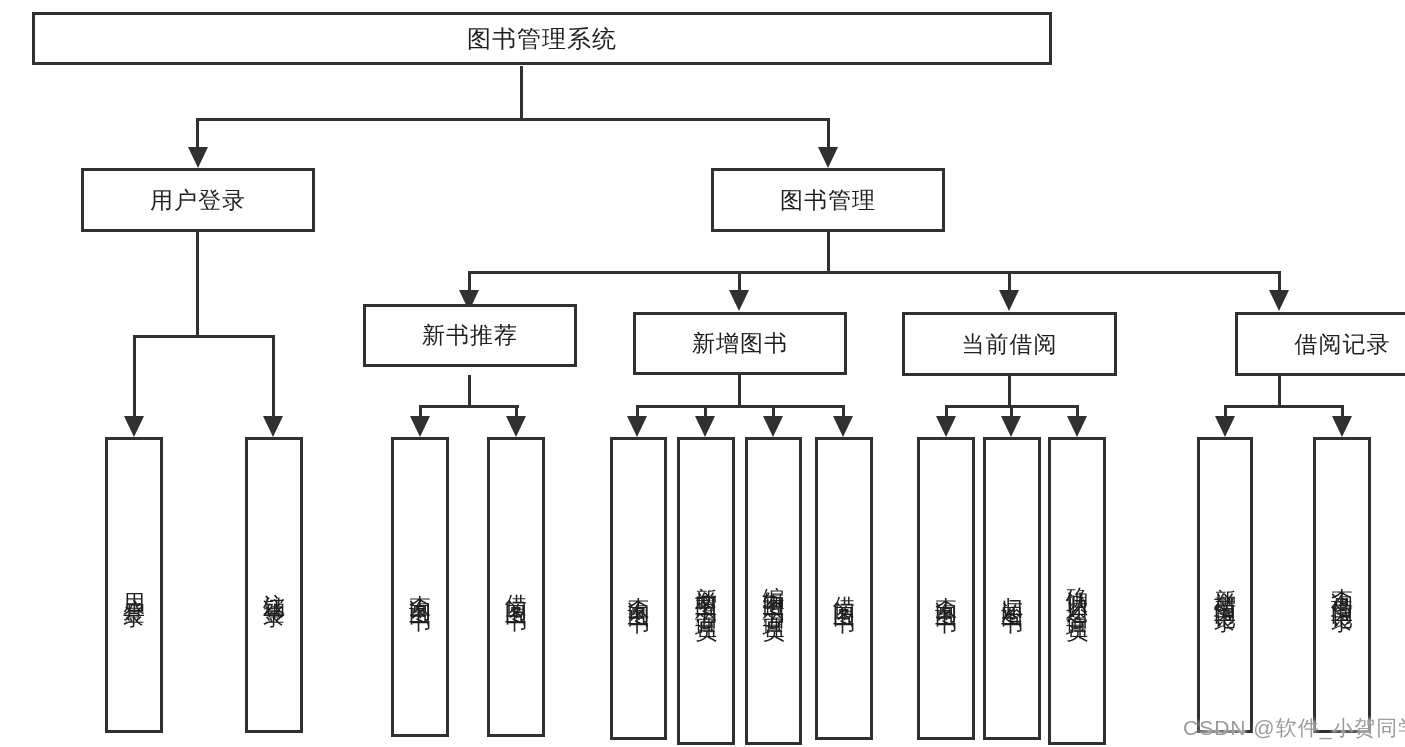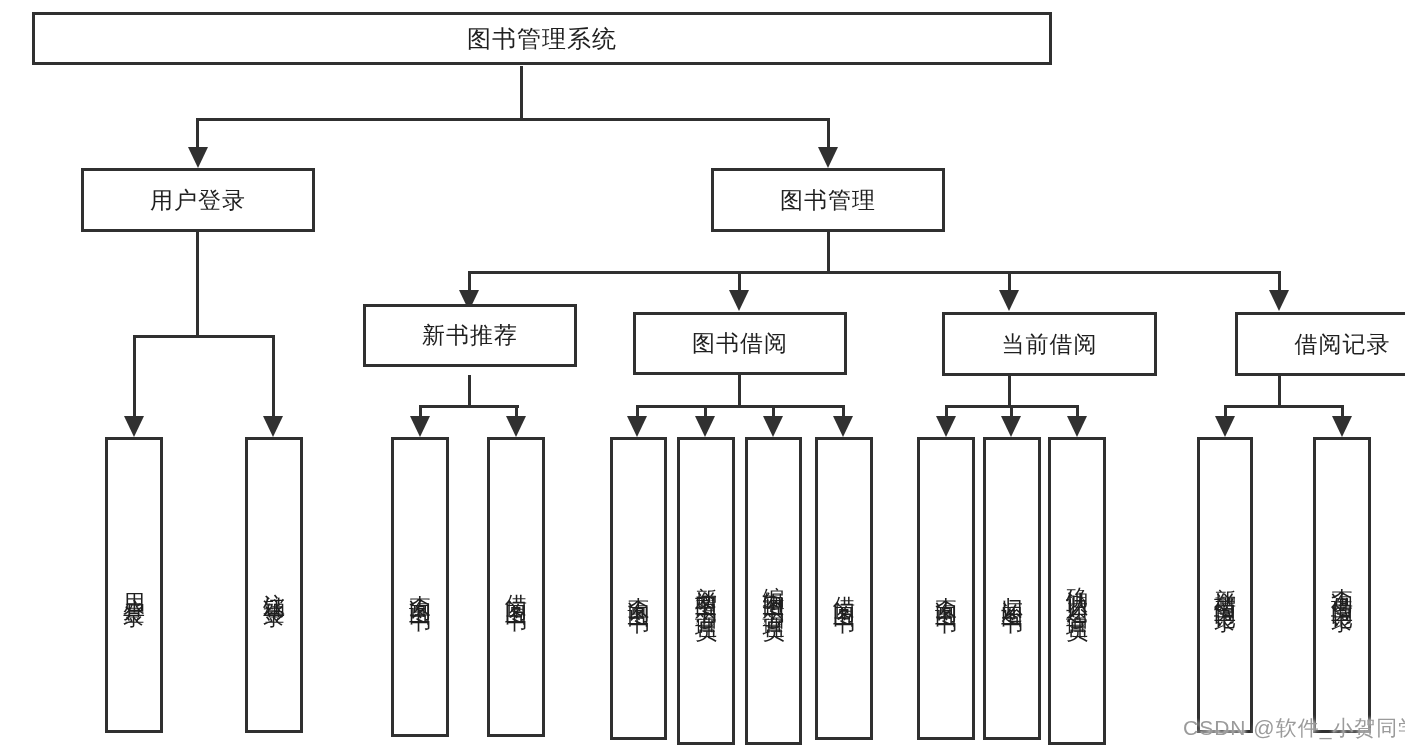--- a/index.html
+++ b/index.html
@@ -114,22 +114,22 @@
   <div class="arrow" style="left:1215px;top:416px;"></div>
   <div class="vline" style="left:1341px;top:405px;height:13px;"></div>
   <div class="arrow" style="left:1332px;top:416px;"></div>
 
   <div class="box root" style="left:12px;top:12px;width:1020px;height:53px;margin-left:20px;">图书管理系统</div>
 
   <div class="box" style="left:81px;top:168px;width:234px;height:64px;">用户登录</div>
   <div class="box" style="left:711px;top:168px;width:234px;height:64px;">图书管理</div>
 
   <div class="box" style="left:363px;top:304px;width:214px;height:63px;">新书推荐</div>
-  <div class="box" style="left:633px;top:312px;width:214px;height:63px;">图书借阅</div>
-  <div class="box" style="left:902px;top:312px;width:215px;height:64px;margin-left:40px;">当前借阅</div>
+  <div class="box" style="left:633px;top:312px;width:214px;height:63px;">新增图书</div>
+  <div class="box" style="left:902px;top:312px;width:215px;height:64px;">当前借阅</div>
   <div class="box" style="left:1235px;top:312px;width:215px;height:64px;">借阅记录</div>
 
   <div class="box vbox" style="left:105px;top:437px;width:58px;height:296px;">用户登录</div>
   <div class="box vbox" style="left:245px;top:437px;width:58px;height:296px;">注销登录</div>
 
   <div class="box vbox" style="left:391px;top:437px;width:58px;height:300px;">查询图书</div>
   <div class="box vbox" style="left:487px;top:437px;width:58px;height:300px;">借阅图书</div>
 
   <div class="box vbox" style="left:610px;top:437px;width:57px;height:303px;">查询图书</div>
   <div class="box vbox" style="left:677px;top:437px;width:58px;height:308px;">新增图书（管理员）</div>

